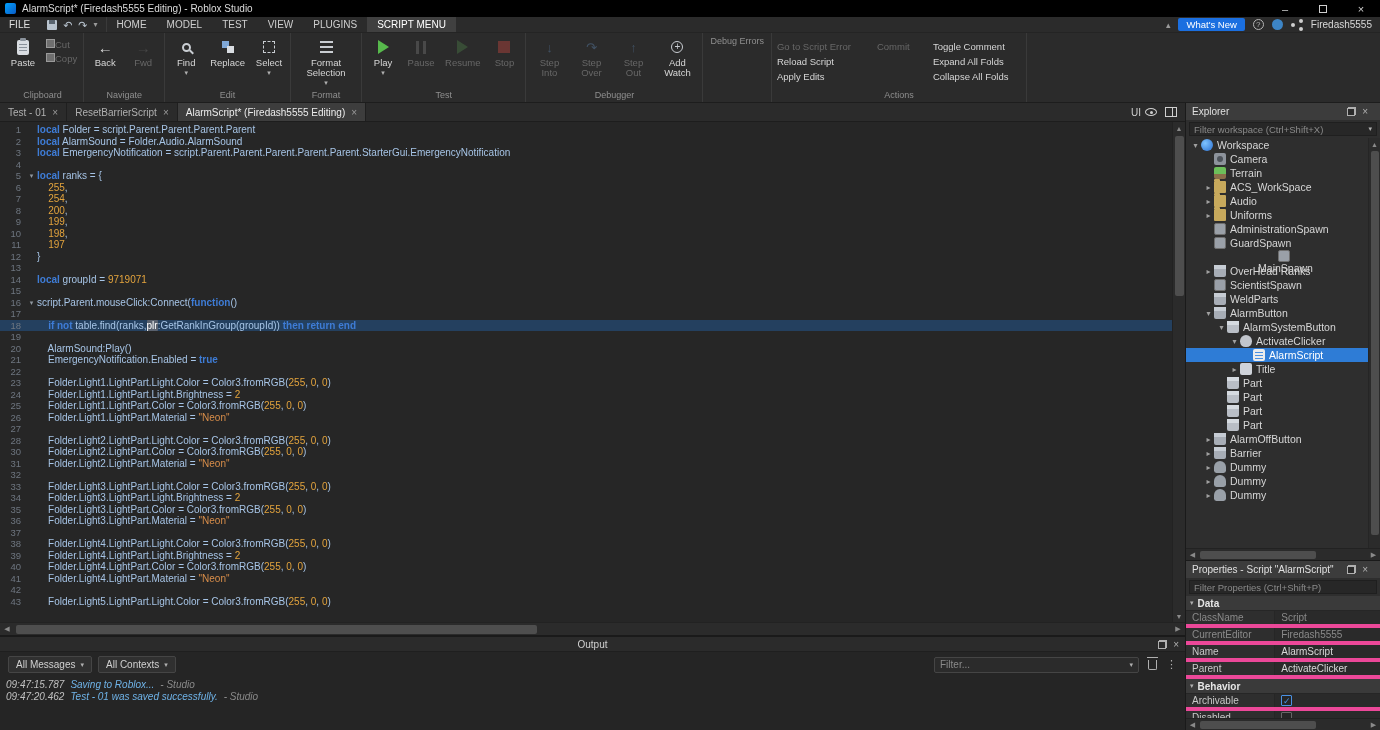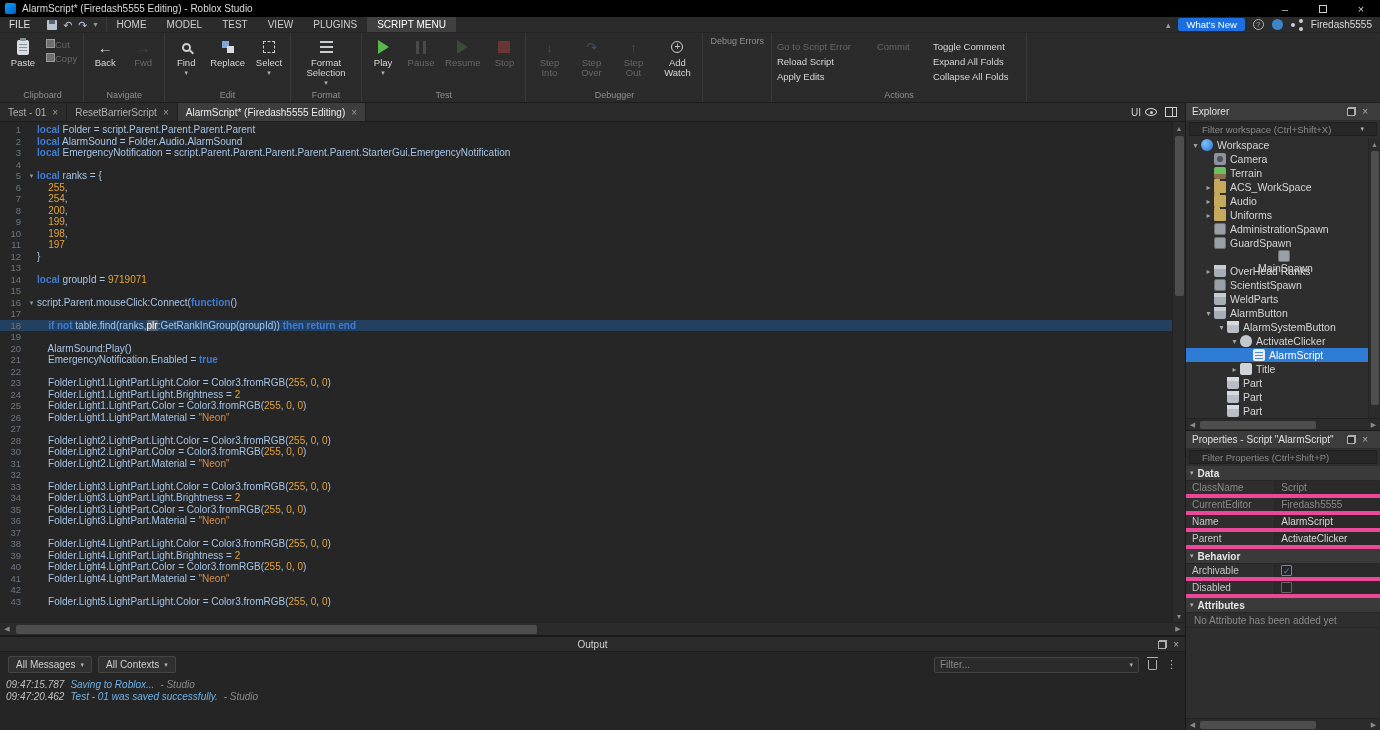--- a/index.html
+++ b/index.html
@@ -128,24 +128,24 @@
   .trash-ic { width:9px; height:10px; border:1px solid #b0b0b0; border-top:none; border-radius:0 0 2px 2px; position:relative; }
   .trash-ic::before { content:""; position:absolute; top:-3px; left:-2px; width:11px; height:1px; background:#b0b0b0; }
   .kebab { color:#b0b0b0; font-size:11px; }
   .output-logs { flex:1; padding:2px 6px; overflow:hidden; }
   .log-line { display:flex; gap:6px; font-size:10px; height:12px; line-height:12px;font-style:italic; }
   .log-time { color:#c0c0c0; }
   .log-msg { color:var(--log-info,#6fb3e8); }
   .log-src { color:#8a8a8a; }
 
   
-  .explorer { height:328px; flex:none; display:flex; flex-direction:column; background:#2e2e2e; border-bottom:1px solid #1a1a1a; position:relative; }
+  .explorer { height:458px; flex:none; display:flex; flex-direction:column; background:#2e2e2e; border-bottom:1px solid #1a1a1a; position:relative; }
   .side-header { height:17px; background:#3c3c3c; display:flex; align-items:center; padding:0 6px; font-size:10px; color:#e0e0e0; flex:none; }
   .filter-bar { height:18px; padding:2px 3px; flex:none; }
-  .filter-bar .fwrap { display:flex; align-items:center; background:#272727; border:1px solid #1f1f1f; height:14px; padding:0 12px; }
+  .filter-bar .fwrap { display:flex; align-items:center; background:#272727; border:1px solid #1f1f1f; height:14px; padding:0 4px; }
   .filter-bar input { flex:1; background:transparent; border:none; outline:none; color:#cfcfcf; font-size:9.5px; }
   .filter-bar input::placeholder { color:#8a8a8a; }
   .tree { flex:1; overflow:hidden; padding-right:12px; position:relative; }
   .tree-row { display:flex; align-items:center; height:14px; color:#d6d6d6; font-size:10.5px; white-space:nowrap; }
   .tree-row.selected { background:var(--accent,#2e7cd6); color:#fff; }
   .tree-chevron { width:11px; flex:none; color:#a0a0a0; font-size:8px; text-align:center; }
   .tree-row.selected .tree-chevron { color:#e8f1fc; }
   .tico { width:12px; height:12px; border-radius:2px; flex:none; margin-right:4px; position:relative; }
   .tico-workspace { background:radial-gradient(circle at 35% 35%, #7ec3ff, #2a6fd0); border-radius:50%; }
   .tico-camera { background:#8d939c; }

